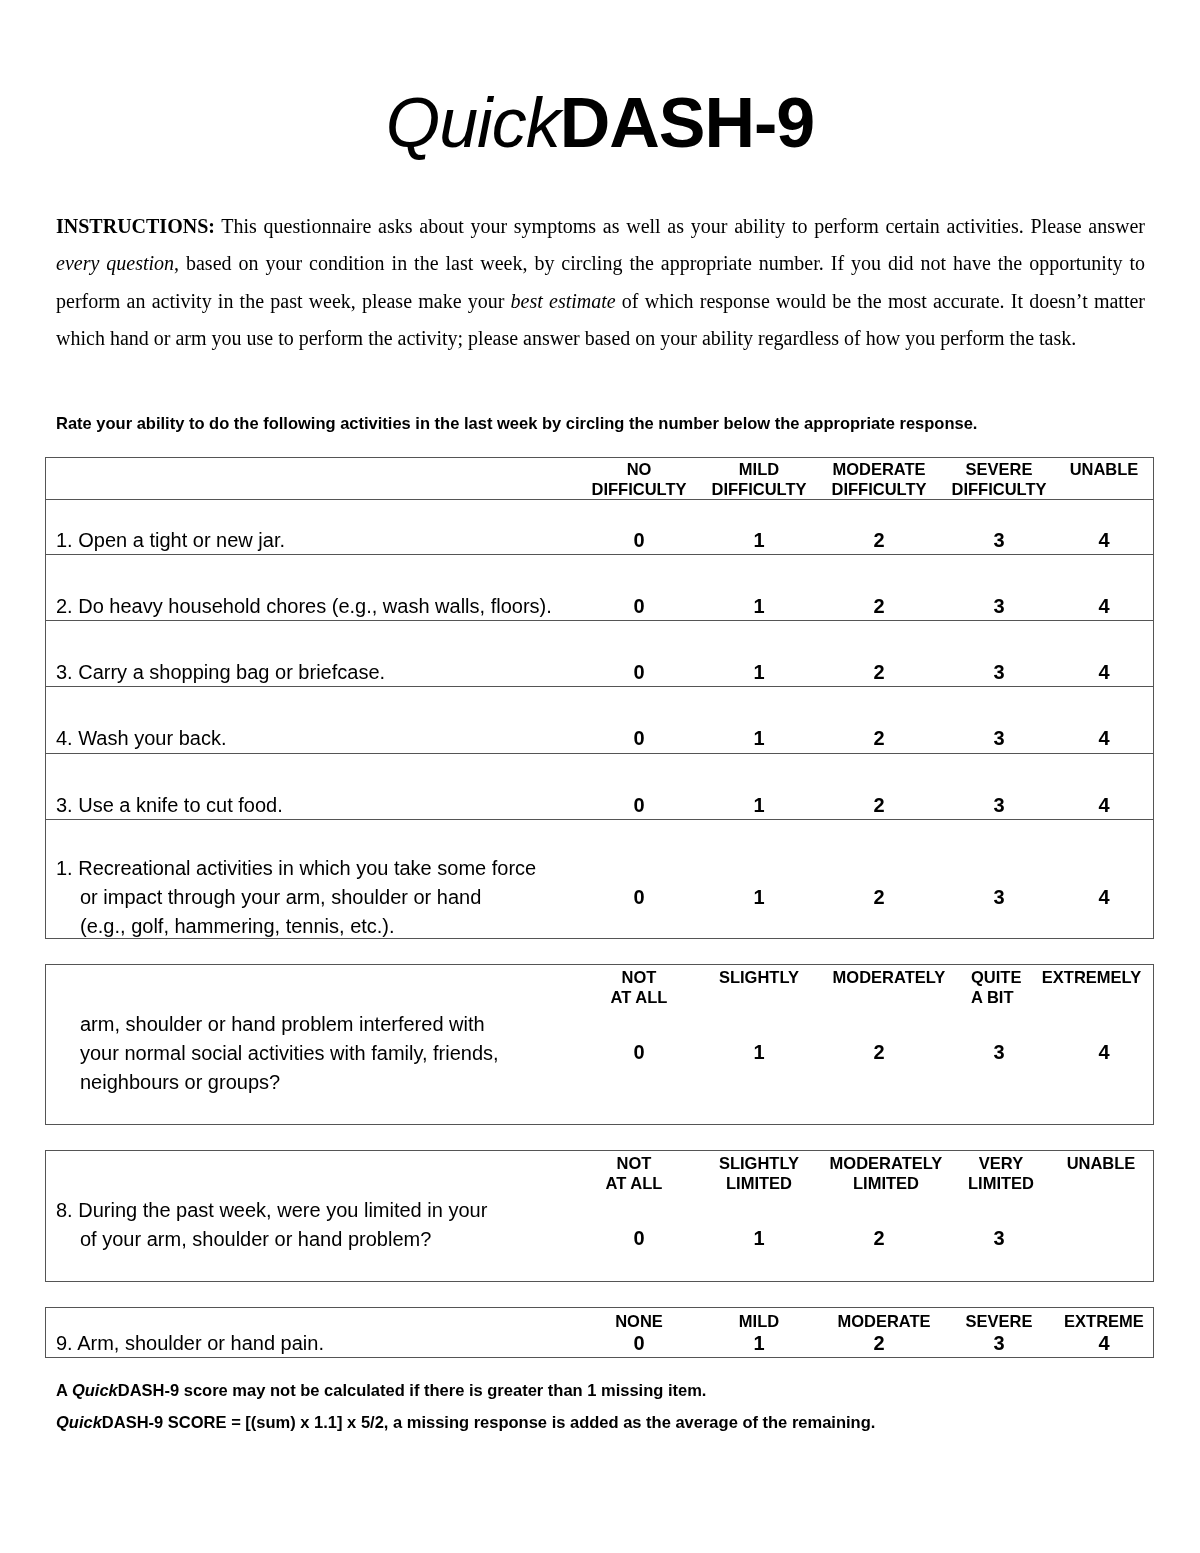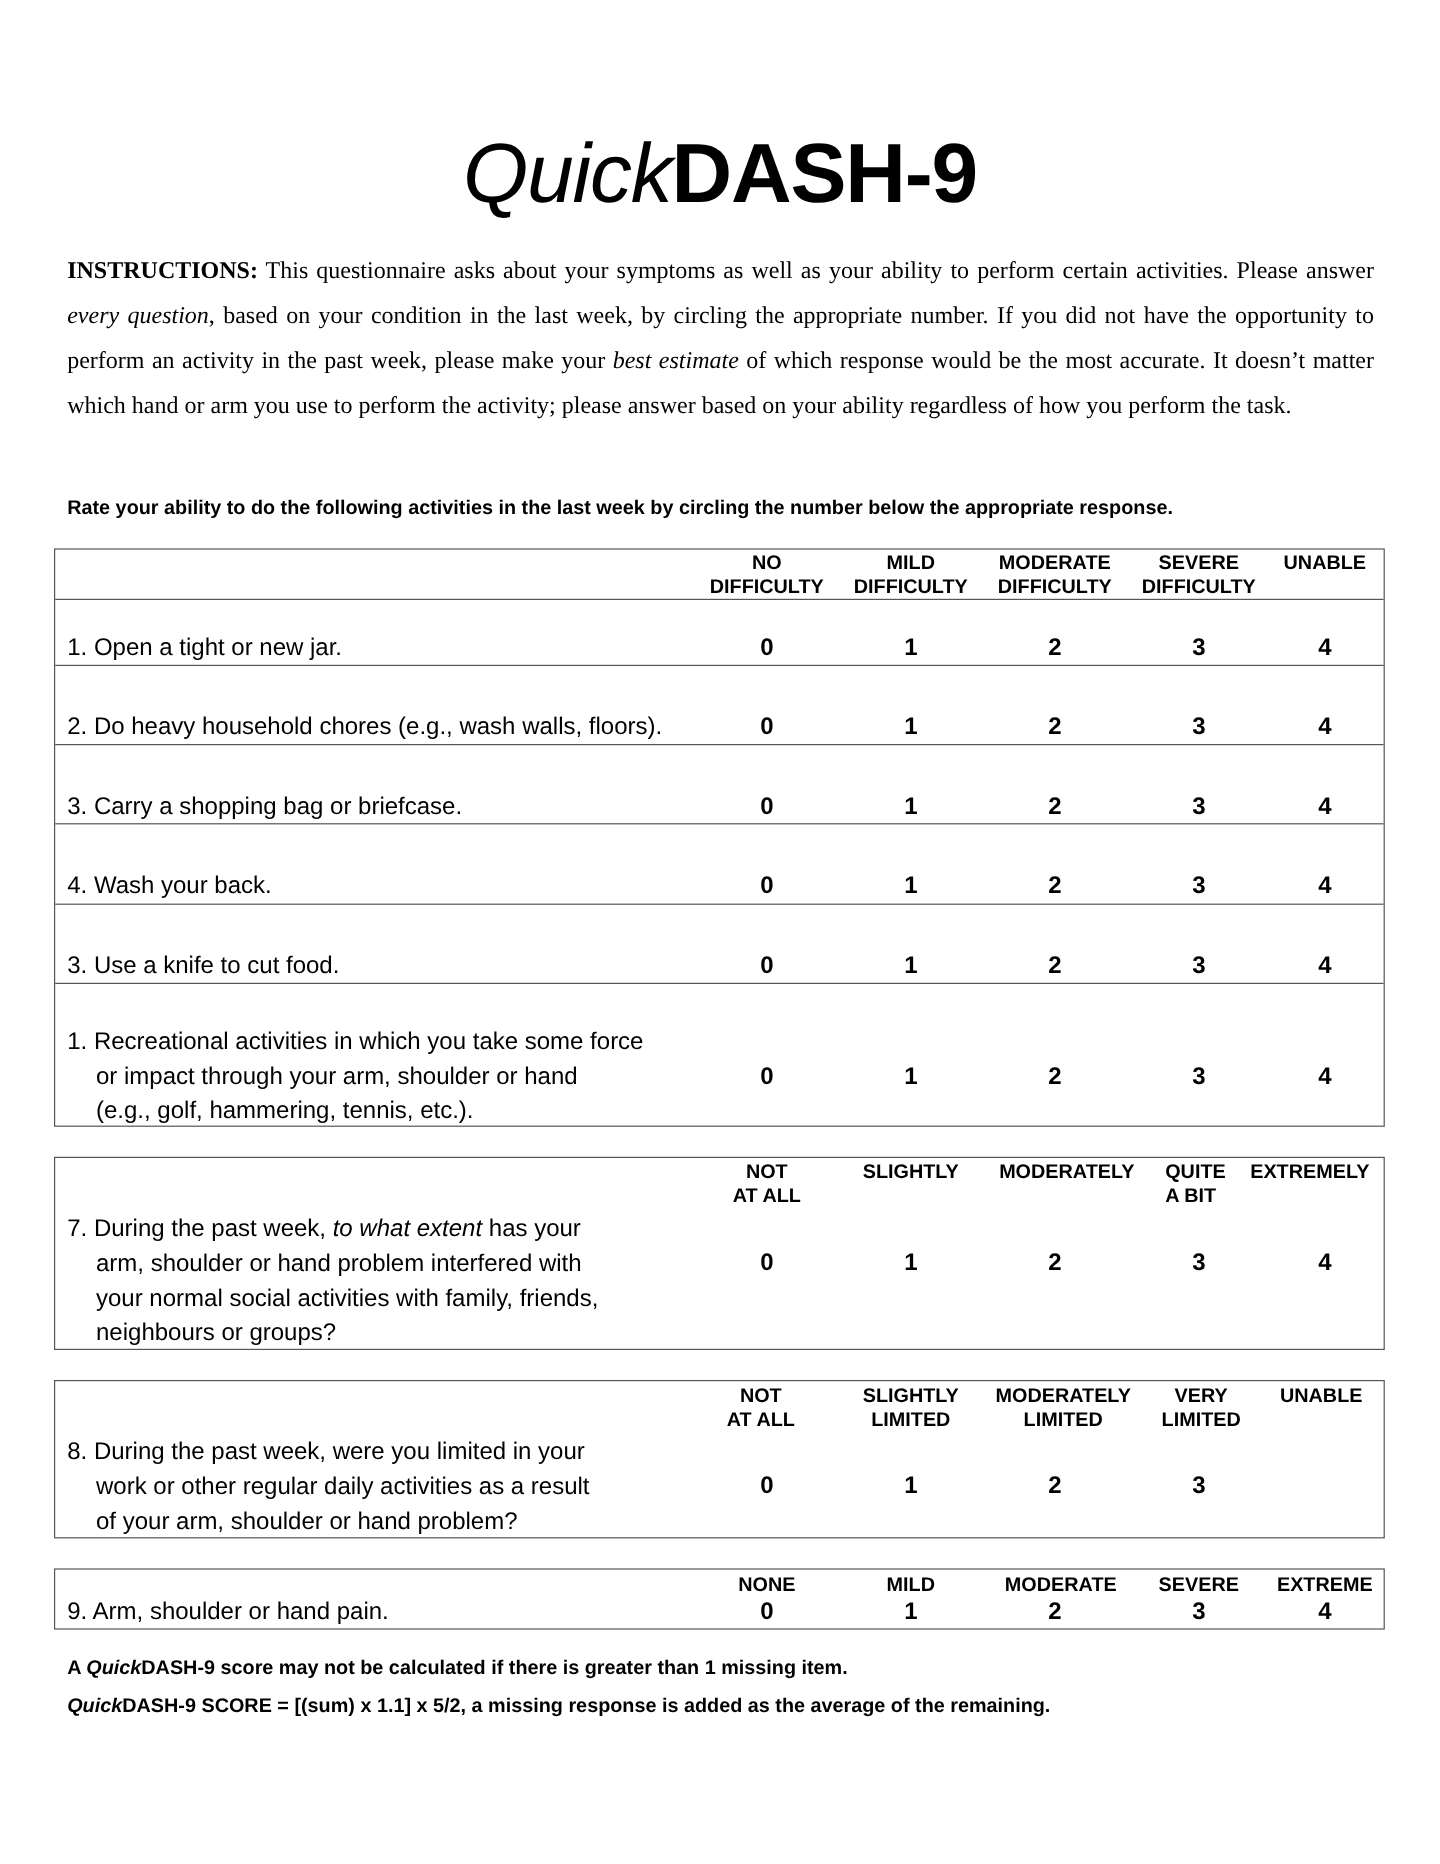--- a/index.html
+++ b/index.html
@@ -1,21 +1,21 @@
 <!DOCTYPE html>
 <html><head>
 <meta charset="utf-8">
 <style>
   html, body { margin: 0; padding: 0; background: #ffffff; }
   body {
     width: 1200px; height: 1553px; position: relative; overflow: hidden;
     font-family: "Liberation Sans", sans-serif; color: #000;
   }
   .title {
-    position: absolute; top: 102px; left: 0; width: 1200px; text-align: center;
+    position: absolute; top: 81px; left: 0; width: 1200px; text-align: center;
     font-size: 70px; line-height: 84px; letter-spacing: -1px;
   }
   .title .q { font-style: italic; font-weight: normal; }
   .title .d { font-weight: bold; }
 
   .instructions {
     position: absolute; top: 208px; left: 56px; width: 1089px;
     font-size: 20px; line-height: 37.3px; text-align: justify; font-family: Liberation Serif, serif;
   }
   .instructions b { font-weight: bold; }
@@ -170,21 +170,20 @@
   <div class="col c3" style="top:2px;text-align:left;left:925px;width:60px;">
       <div>QUITE</div>
       <div>A BIT</div>
     </div>
   <div class="col c4" style="top:2px;left:988px;width:115px;">
       <div>EXTREMELY</div>
       <div></div>
     </div>
 
   <div class="qtext" style="top:45px;">
-    <span style="display:block;"><span>7. During the past week, </span><i>to what extent</i><span> has your</span></span>
     <span class="indent">arm, shoulder or hand problem interfered with</span>
     <span class="indent">your normal social activities with family, friends,</span>
     <span class="indent">neighbours or groups?</span>
   </div>
   <div class="col c0 num" style="top:77px;">0</div>
   <div class="col c1 num" style="top:77px;">1</div>
   <div class="col c2 num" style="top:77px;">2</div>
   <div class="col c3 num" style="top:77px;">3</div>
   <div class="col c4 num" style="top:77px;">4</div>
 </div>
@@ -206,21 +205,20 @@
       <div>VERY</div>
       <div>LIMITED</div>
     </div>
   <div class="col c4" style="top:2px;left:990px;">
       <div>UNABLE</div>
       <div></div>
     </div>
 
   <div class="qtext" style="top:45px;">
     <span style="display:block;">8. During the past week, were you limited in your</span>
-    <span class="indent">work or other regular daily activities as a result</span>
     <span class="indent">of your arm, shoulder or hand problem?</span>
   </div>
   <div class="col c0 num" style="top:77px;">0</div>
   <div class="col c1 num" style="top:77px;">1</div>
   <div class="col c2 num" style="top:77px;">2</div>
   <div class="col c3 num" style="top:77px;">3</div>
 </div>
 
 <div class="tbl" style="top:1307px;height:51px;">
   <div class="col c0" style="top:3px;">NONE</div>

